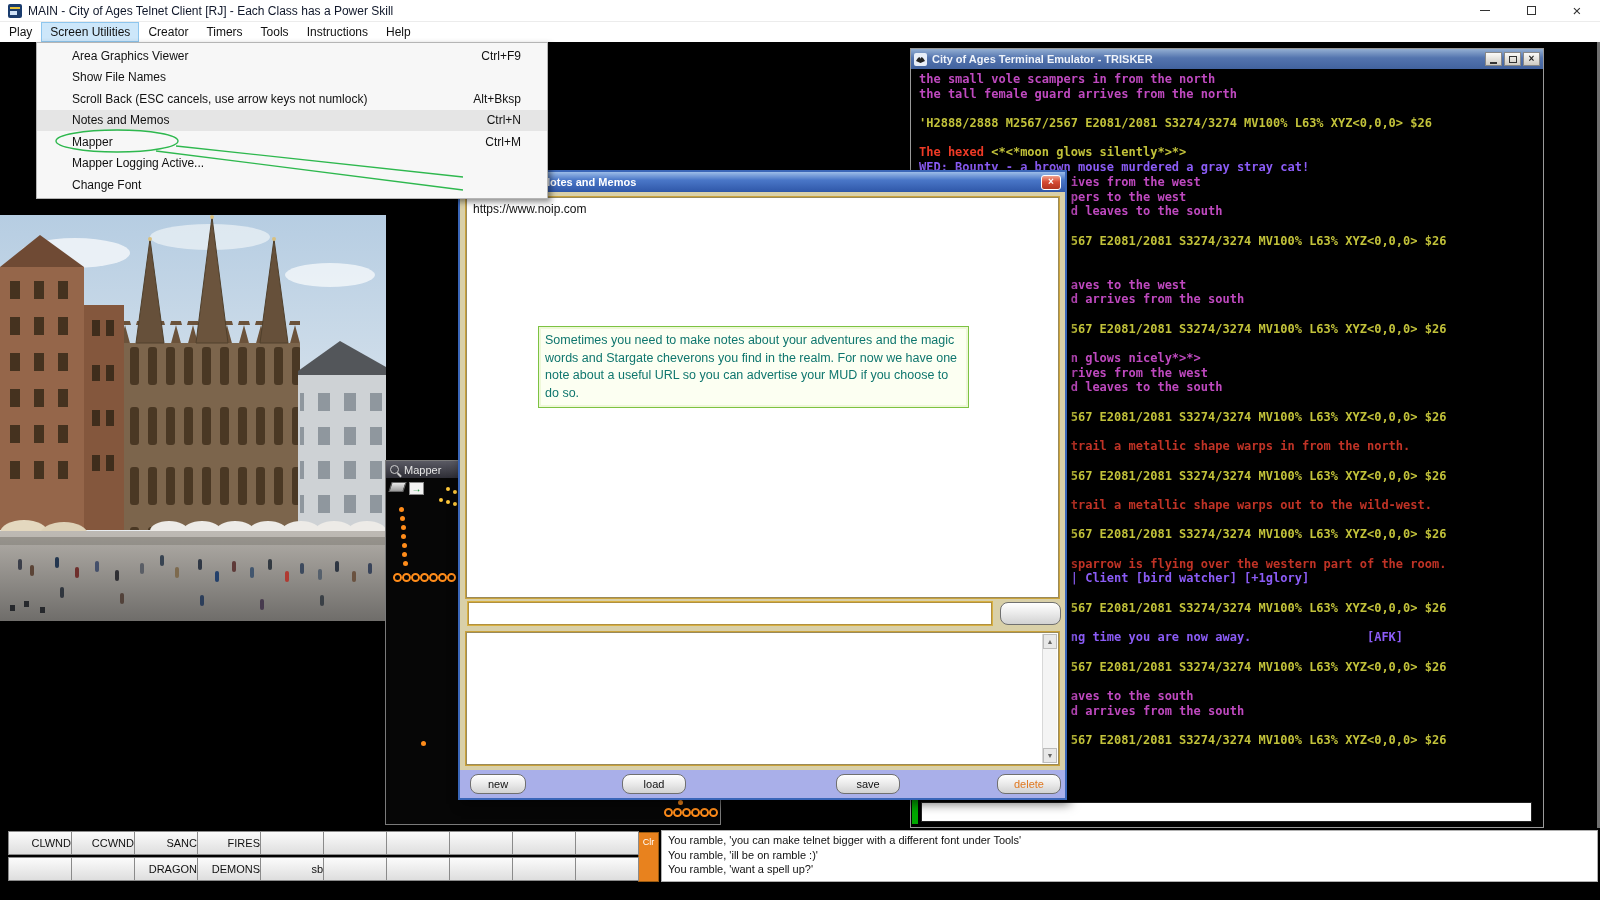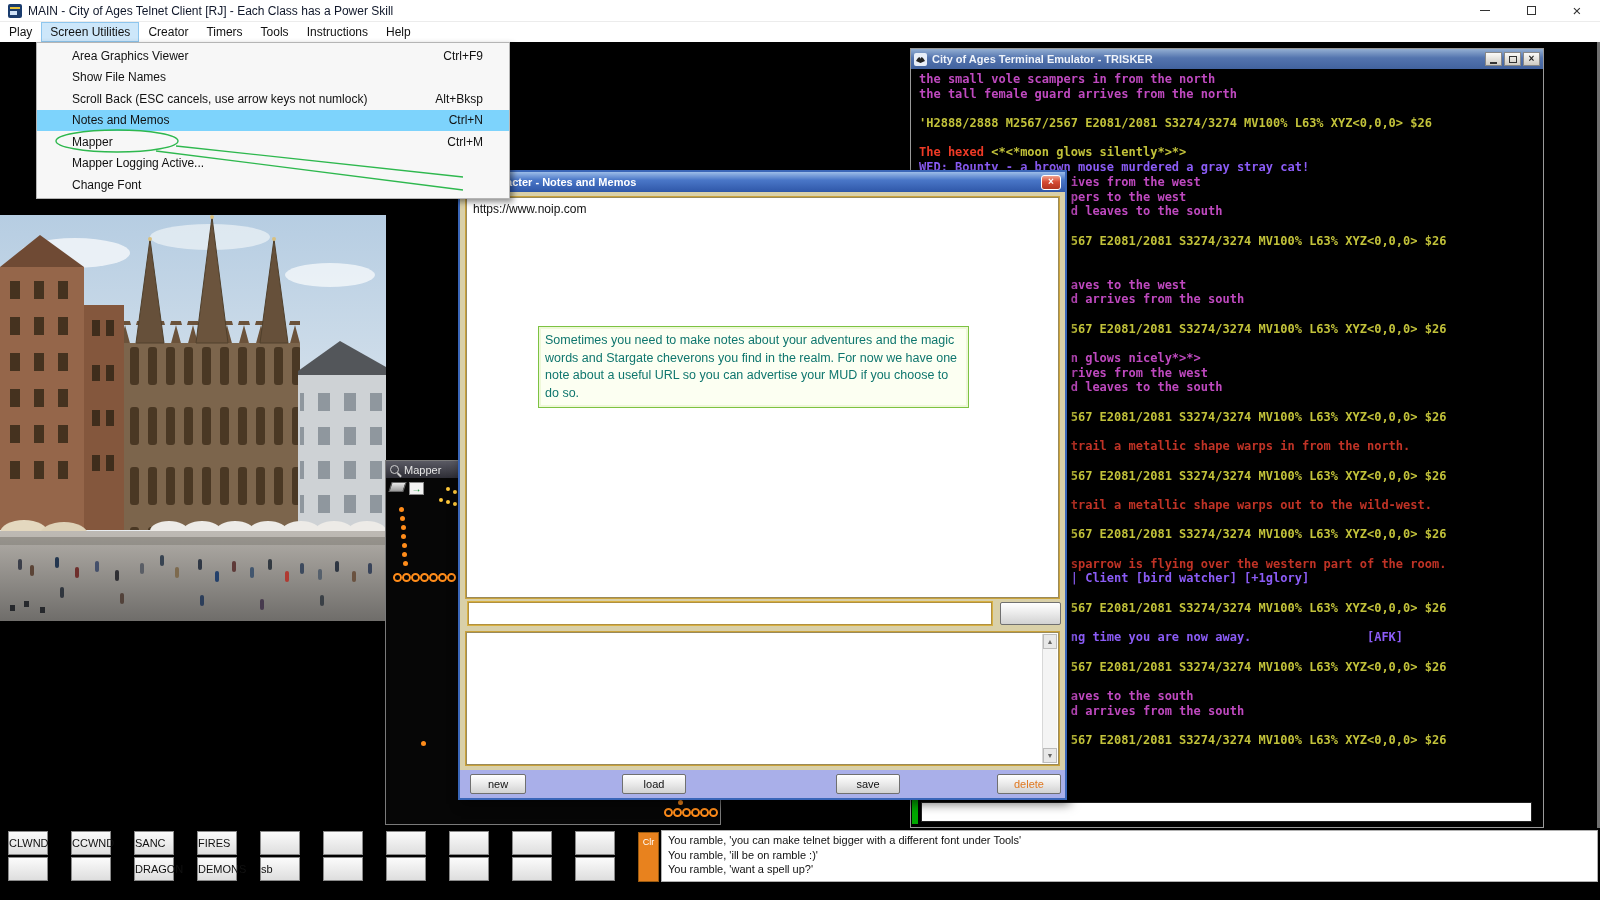--- a/index.html
+++ b/index.html
@@ -16,25 +16,25 @@
   .mw-ctrl{width:46px;height:22px;display:flex;align-items:center;justify-content:center}
   .glyph-min{width:10px;height:1px;background:#333}
   .glyph-max{width:9px;height:9px;border:1px solid #333}
   .glyph-close{font-size:15px;color:#333;line-height:1}
 
   .menubar{position:absolute;left:0;top:22px;width:1600px;height:20px;background:#fff;
            display:flex;z-index:40;font-size:12px}
   .mitem{padding:3px 9px 0;color:#111;height:20px}
   .mitem.active{background:#cde7fa;box-shadow:inset 0 0 0 1px #8ec6ee}
 
-  .dropdown{position:absolute;left:36px;top:42px;width:474px;background:#f7f7f7;
+  .dropdown{position:absolute;left:36px;top:42px;width:512px;background:#f7f7f7;
             border:1px solid #b5b5b5;box-shadow:3px 3px 6px rgba(0,0,0,.45);z-index:50;padding:2px 0}
   .dditem{height:21.5px;display:flex;justify-content:space-between;align-items:center;
           padding:0 26px 0 35px;font-size:12px;color:#111}
-  .dditem.hl{background:#7dd3fc}
+  .dditem.hl{background:#e5e5e5}
 
   .edge-strip{position:absolute;right:0;top:42px;width:3px;height:786px;background:#b9b9b9;opacity:.6;z-index:2}
 
   
   .photo{position:absolute;left:0;top:215px;z-index:1}
 
   
   .term{position:absolute;left:910px;top:48px;width:634px;height:780px;background:#000;
         border:1px solid #9a9a9a;z-index:5}
   .term-title{position:absolute;left:0;top:0;right:0;height:20px;
@@ -84,40 +84,40 @@
   .notes-x{margin-left:auto;width:20px;height:15px;background:linear-gradient(#f0a28e,#d64a33 45%,#b23420);
            border:1px solid #fff;border-radius:3px;color:#fff;font-size:10px;line-height:12px;
            text-align:center;font-weight:bold}
   .note-area{position:absolute;left:6px;top:25px;width:593px;height:401px;background:#fff;
              border:1px solid #9a8a5a;box-shadow:0 0 0 1px #caa23a;font-size:12px;color:#111;padding:4px 6px}
   .tip{position:absolute;left:71px;top:128px;width:431px;background:#fcfff2;border:1px solid #7dc242;
        box-shadow:inset 0 0 0 2px #eef8d8;color:#0f766e;font-size:12.5px;line-height:17.5px;padding:5px 6px}
   .note-input{position:absolute;left:8px;top:430px;width:524px;height:23px;background:#fff;
               border:1px solid #b09040;box-shadow:0 0 0 1px #d8b040;font-size:12px;padding:0 4px;outline:none}
   .btn3d{background:linear-gradient(180deg,#ffffff,#ececec 45%,#d2d2d2);border:1px solid #707070;
-         border-radius:2px;font-size:11px;color:#111;text-align:center}
+         border-radius:8px;font-size:11px;color:#111;text-align:center}
   .side-btn{position:absolute;left:540px;top:430px;width:61px;height:23px}
   .note-list{position:absolute;left:6px;top:460px;width:593px;height:133px;background:#fff;
              border:1px solid #9a8a5a;box-shadow:0 0 0 1px #caa23a}
   .nl-scroll{position:absolute;right:1px;top:1px;width:15px;bottom:1px;background:#f4f4f4;
              border-left:1px solid #d8d8d8}
   .nl-arrow{position:absolute;left:0;width:14px;height:15px;background:#e8e8e8;border:1px solid #bcbcbc;
             font-size:7px;color:#666;text-align:center;line-height:13px}
   .nl-up{top:0}.nl-down{bottom:0}
   .notes-strip{position:absolute;left:0;right:0;bottom:0;height:28px;background:#a9afe9}
   .nbtn{position:absolute;top:4px;height:20px;line-height:18px}
   .nbtn-new{left:10px;width:56px}
   .nbtn-load{left:162px;width:64px}
   .nbtn-save{left:376px;width:64px}
   .nbtn-delete{left:537px;width:64px;color:#e07820}
 
   
   .bottombar{position:absolute;left:0;top:828px;width:1600px;height:72px;background:#000;z-index:20}
-  .tbtn{position:absolute;width:40px;height:24px;background:linear-gradient(#fbfbfb,#dedede);
-        border:1px solid #8a8a8a;font-size:11px;color:#111;text-align:left;line-height:22px}
+  .tbtn{position:absolute;width:64px;height:24px;background:linear-gradient(#fbfbfb,#dedede);
+        border:1px solid #8a8a8a;font-size:11px;color:#111;text-align:right;line-height:22px}
   .clr{position:absolute;left:638px;top:4px;width:21px;height:50px;background:#e8821e;
        border:1px solid #9a5a10;color:#fff;font-size:9px;text-align:center;padding-top:4px}
   .chatbox{position:absolute;left:661px;top:2px;width:937px;height:52px;background:#fff;
            border:1px solid #b0b0b0;padding:2px 6px;overflow:hidden}
   .chat-line{font-size:11px;line-height:14.5px;color:#111;white-space:nowrap}
 
   
   .annot{position:absolute;left:0;top:0;z-index:99;pointer-events:none}
 </style>
 </head>

